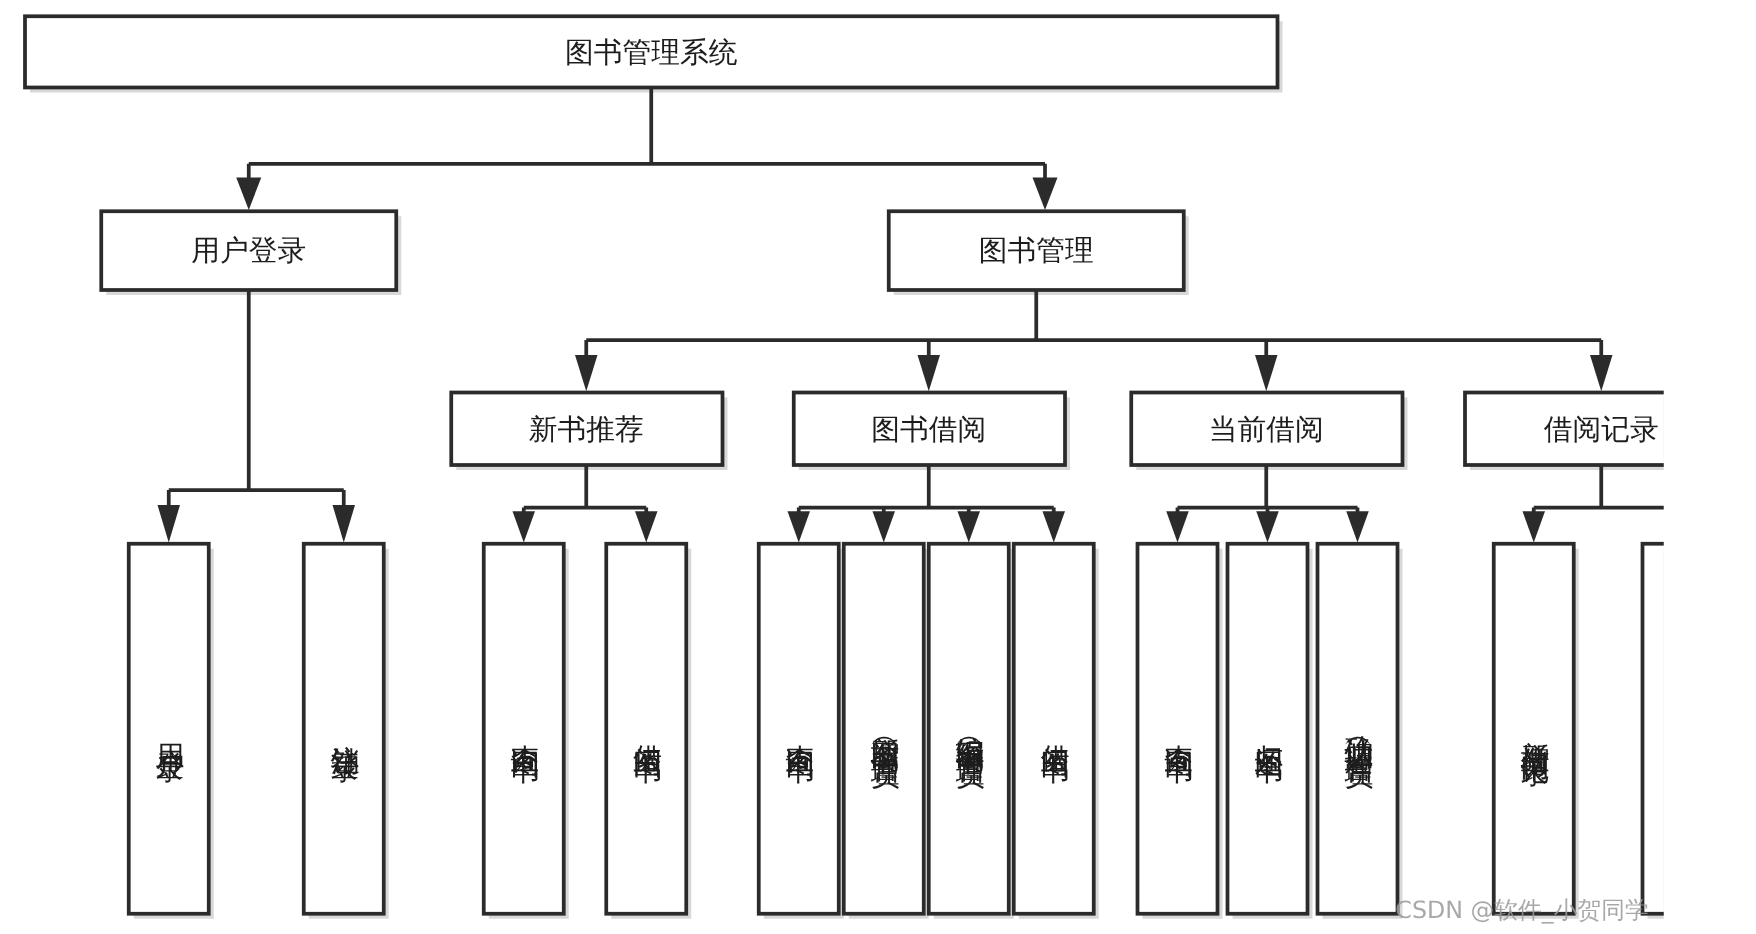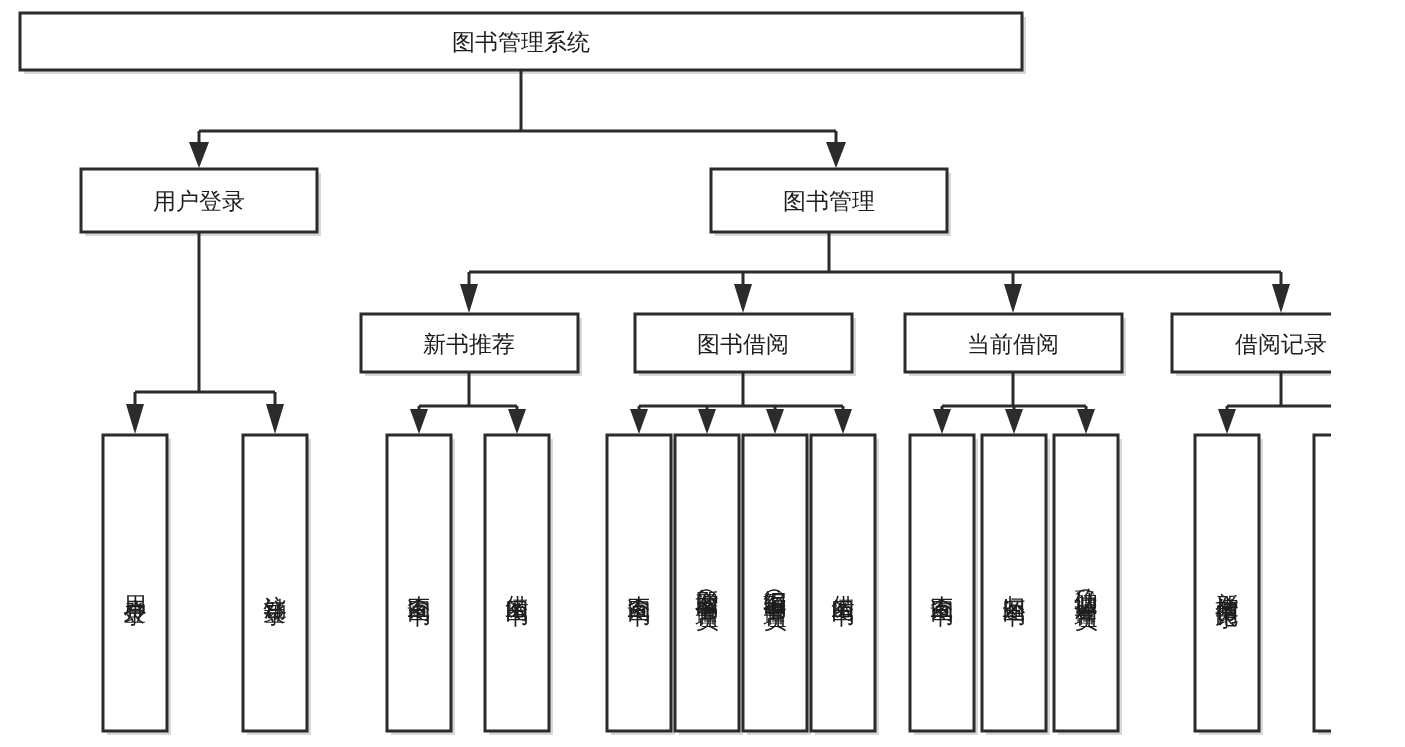--- a/index.html
+++ b/index.html
@@ -274,14 +274,15 @@
   <div class="node-label-v" style="left:743px; top:435px; width:64px; height:296px;">编辑图书（管理员）</div>
   <div class="node-label-v" style="left:811px; top:435px; width:64px; height:296px;">借阅图书</div>
 
   <div class="node-label-v" style="left:910px; top:435px; width:64px; height:296px;">查询图书</div>
   <div class="node-label-v" style="left:982px; top:435px; width:64px; height:296px;">归还图书</div>
   <div class="node-label-v" style="left:1054px; top:435px; width:64px; height:296px;">确认归还（管理员）</div>
 
   <div class="node-label-v" style="left:1195px; top:435px; width:64px; height:296px;">新增借阅记录</div>
   <div class="node-label-v" style="left:1314px; top:435px; width:64px; height:296px;">查询借阅记录</div>
 
+  <div class="watermark">CSDN @软件_小贺同学</div>
 
 </div>
 
 </body></html>

